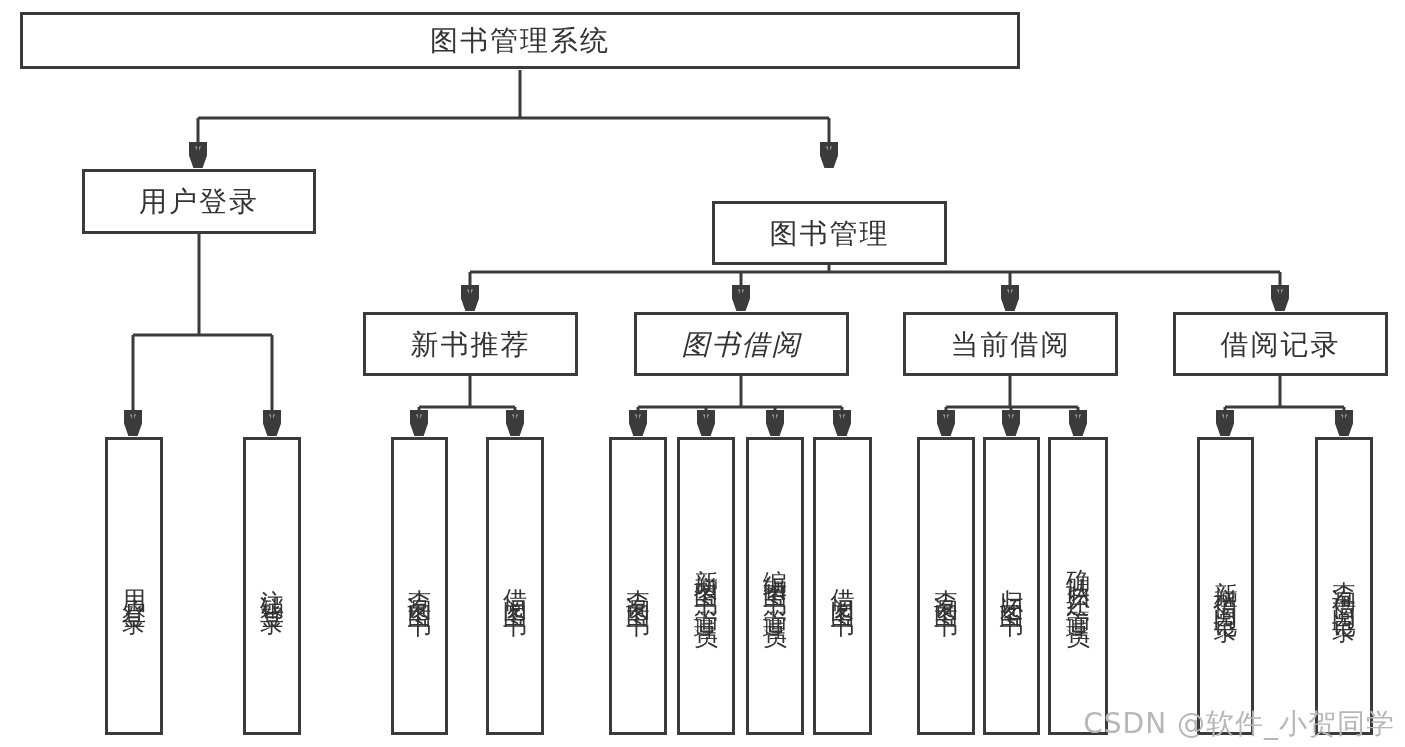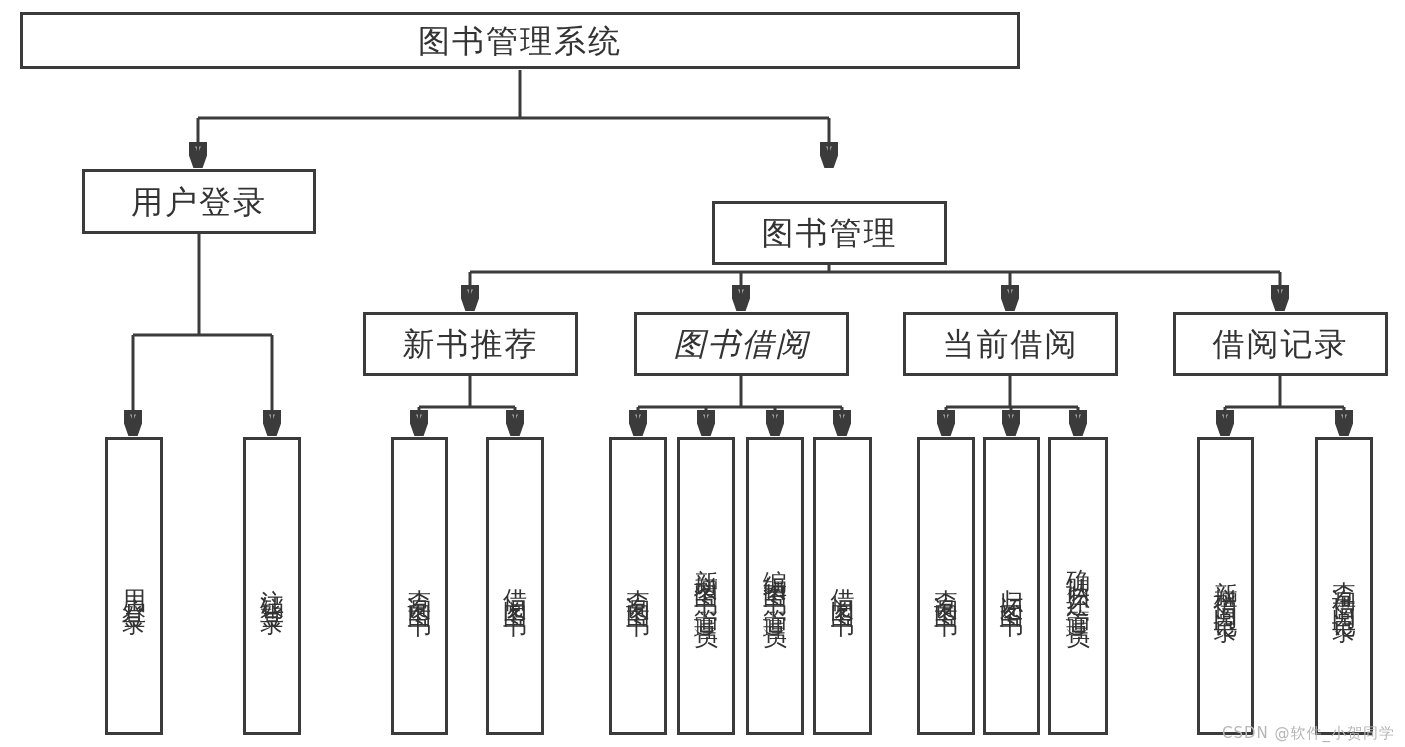--- a/index.html
+++ b/index.html
@@ -23,36 +23,36 @@
     border:3px solid var(--line);
     background:#ffffff;
     color:var(--text);
     display:flex;
     align-items:center;
     justify-content:center;
     text-align:center;
     line-height:1.25;
   }
   .node.h{
-    font-size:32px;
+    font-size:28px;
     letter-spacing:2px;
     white-space:nowrap;
   }
   .node.v{
     writing-mode:vertical-rl;
     text-orientation:mixed;
     font-size:24px;
     letter-spacing:8px;
     white-space:nowrap;
   }
   .watermark{
     position:absolute;
     right:10px;
     bottom:4px;
-    font-size:15px;
+    font-size:28px;
     letter-spacing:1px;
     color:var(--wm);
     white-space:nowrap;
   }
 </style>
 </head>
 <body>
 
 <div class="canvas">
   <svg id="wires" width="1405" height="747" viewBox="0 0 1405 747">

